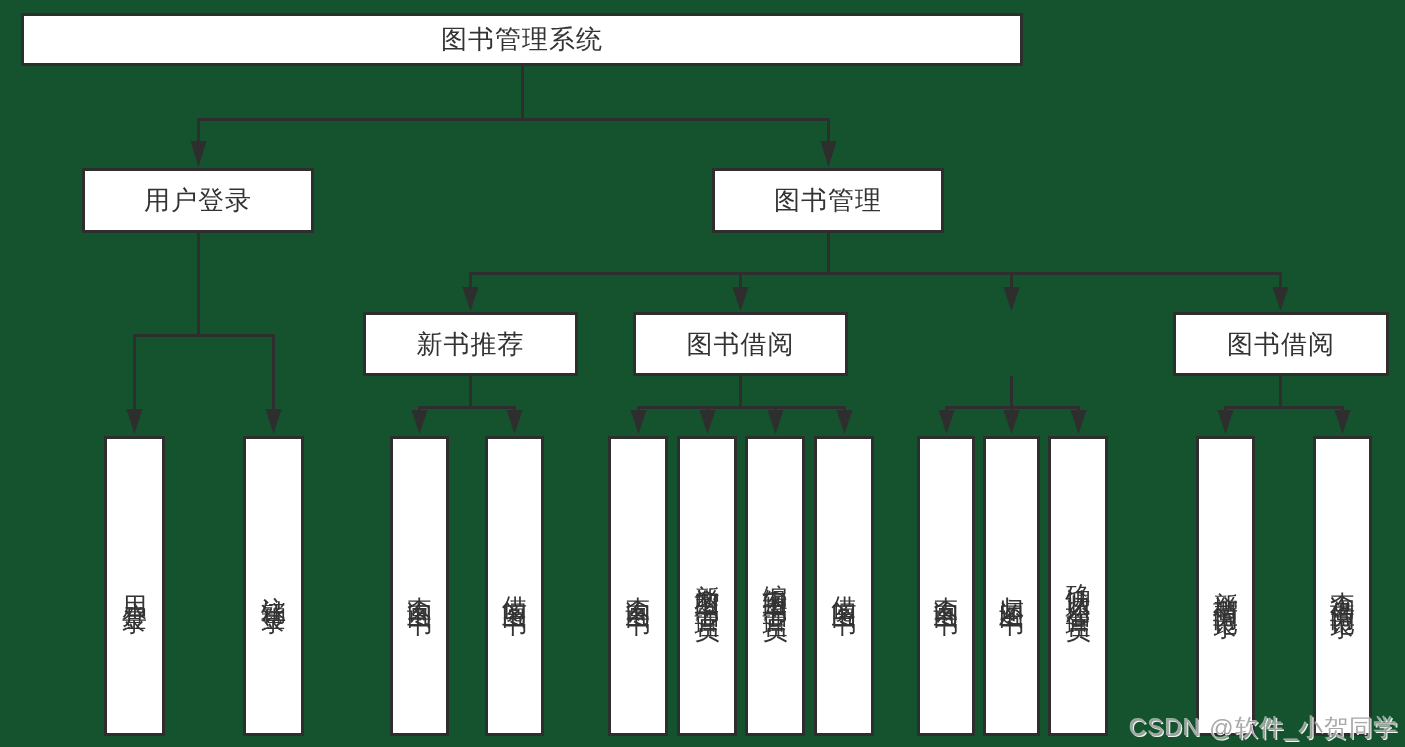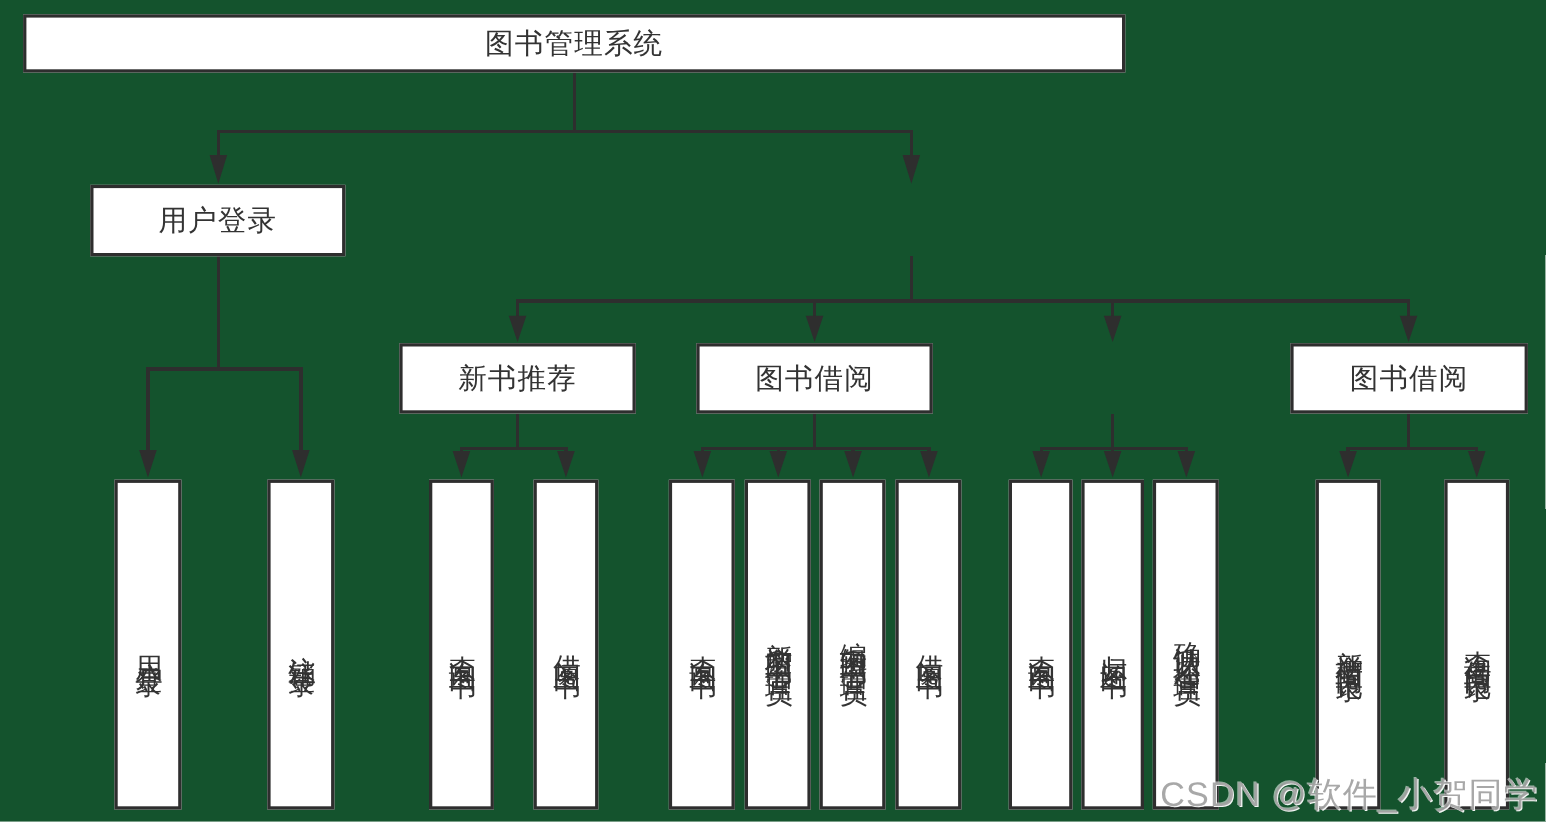--- a/index.html
+++ b/index.html
@@ -28,21 +28,21 @@
     font-size:25px;
     letter-spacing:5px;
     line-height:1;
     text-align:center;
   }
   .watermark{
     position:absolute;
     right:6px;
     bottom:3px;
     z-index:3;
-    font-size:31px;
+    font-size:24px;
     color:rgba(158,158,158,0.9);
     text-shadow:1px 1px 0 rgba(255,255,255,0.95), -1px -1px 0 rgba(255,255,255,0.55);
     letter-spacing:1px;
     white-space:nowrap;
   }
 </style>
 </head>
 <body>
 
 <div class="canvas">
@@ -76,20 +76,21 @@
       <polygon points="1003.5,410 1019.5,410 1011.5,434"></polygon>
       <polygon points="1070.5,410 1086.5,410 1078.5,434"></polygon>
       <polygon points="1217.5,410 1233.5,410 1225.5,434"></polygon>
       <polygon points="1334.5,410 1350.5,410 1342.5,434"></polygon>
     </g>
   </svg>
 
   <div class="box hbox" style="left:21px;top:13px;width:1002px;height:53px;">图书管理系统</div>
 
   <div class="box hbox" style="left:82px;top:168px;width:232px;height:65px;">用户登录</div>
+  <div class="box hbox" style="left:712px;top:168px;width:232px;height:65px;">图书管理</div>
 
   <div class="box hbox" style="left:363px;top:312px;width:215px;height:64px;text-align:center;">新书推荐</div>
   <div class="box hbox" style="left:633px;top:312px;width:215px;height:64px;">图书借阅</div>
   <div class="box hbox" style="left:1173px;top:312px;width:216px;height:64px;">图书借阅</div>
 
   <div class="box leaf" style="left:104px;top:436px;width:61px;height:300px;">用户登录</div>
   <div class="box leaf" style="left:243px;top:436px;width:61px;height:300px;">注销登录</div>
 
   <div class="box leaf" style="left:390px;top:436px;width:59px;height:300px;">查询图书</div>
   <div class="box leaf" style="left:485px;top:436px;width:59px;height:300px;">借阅图书</div>

